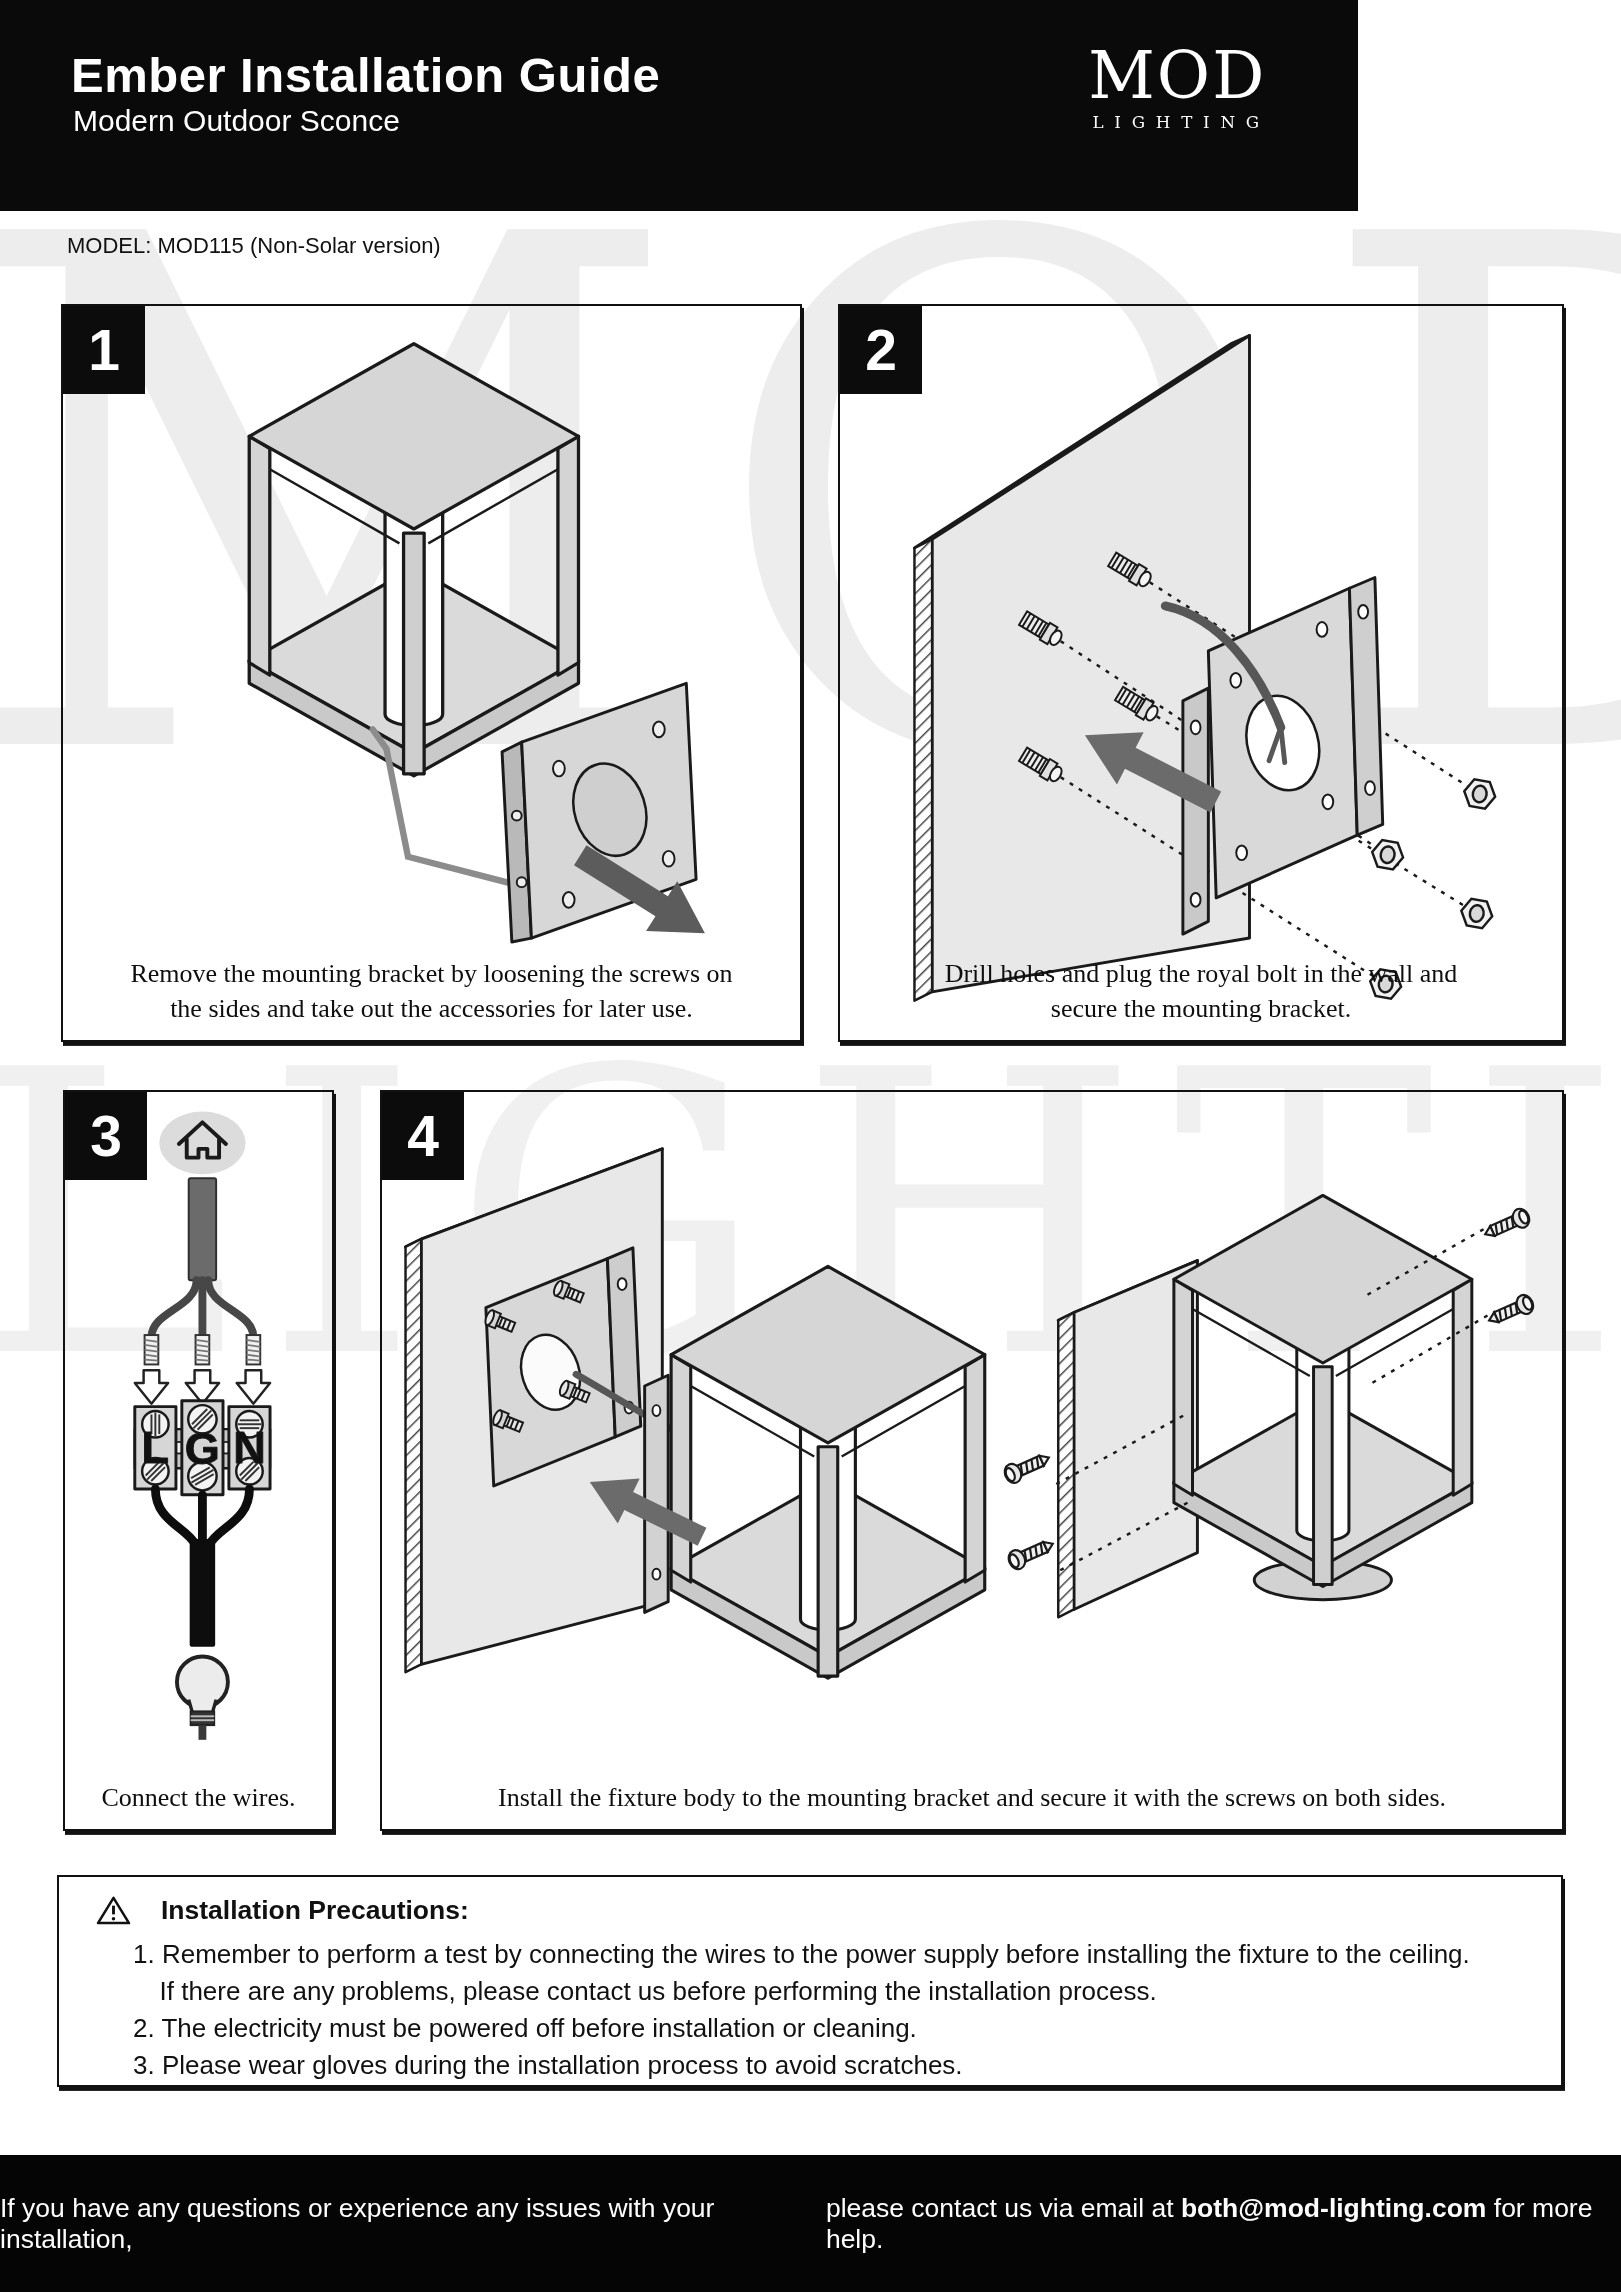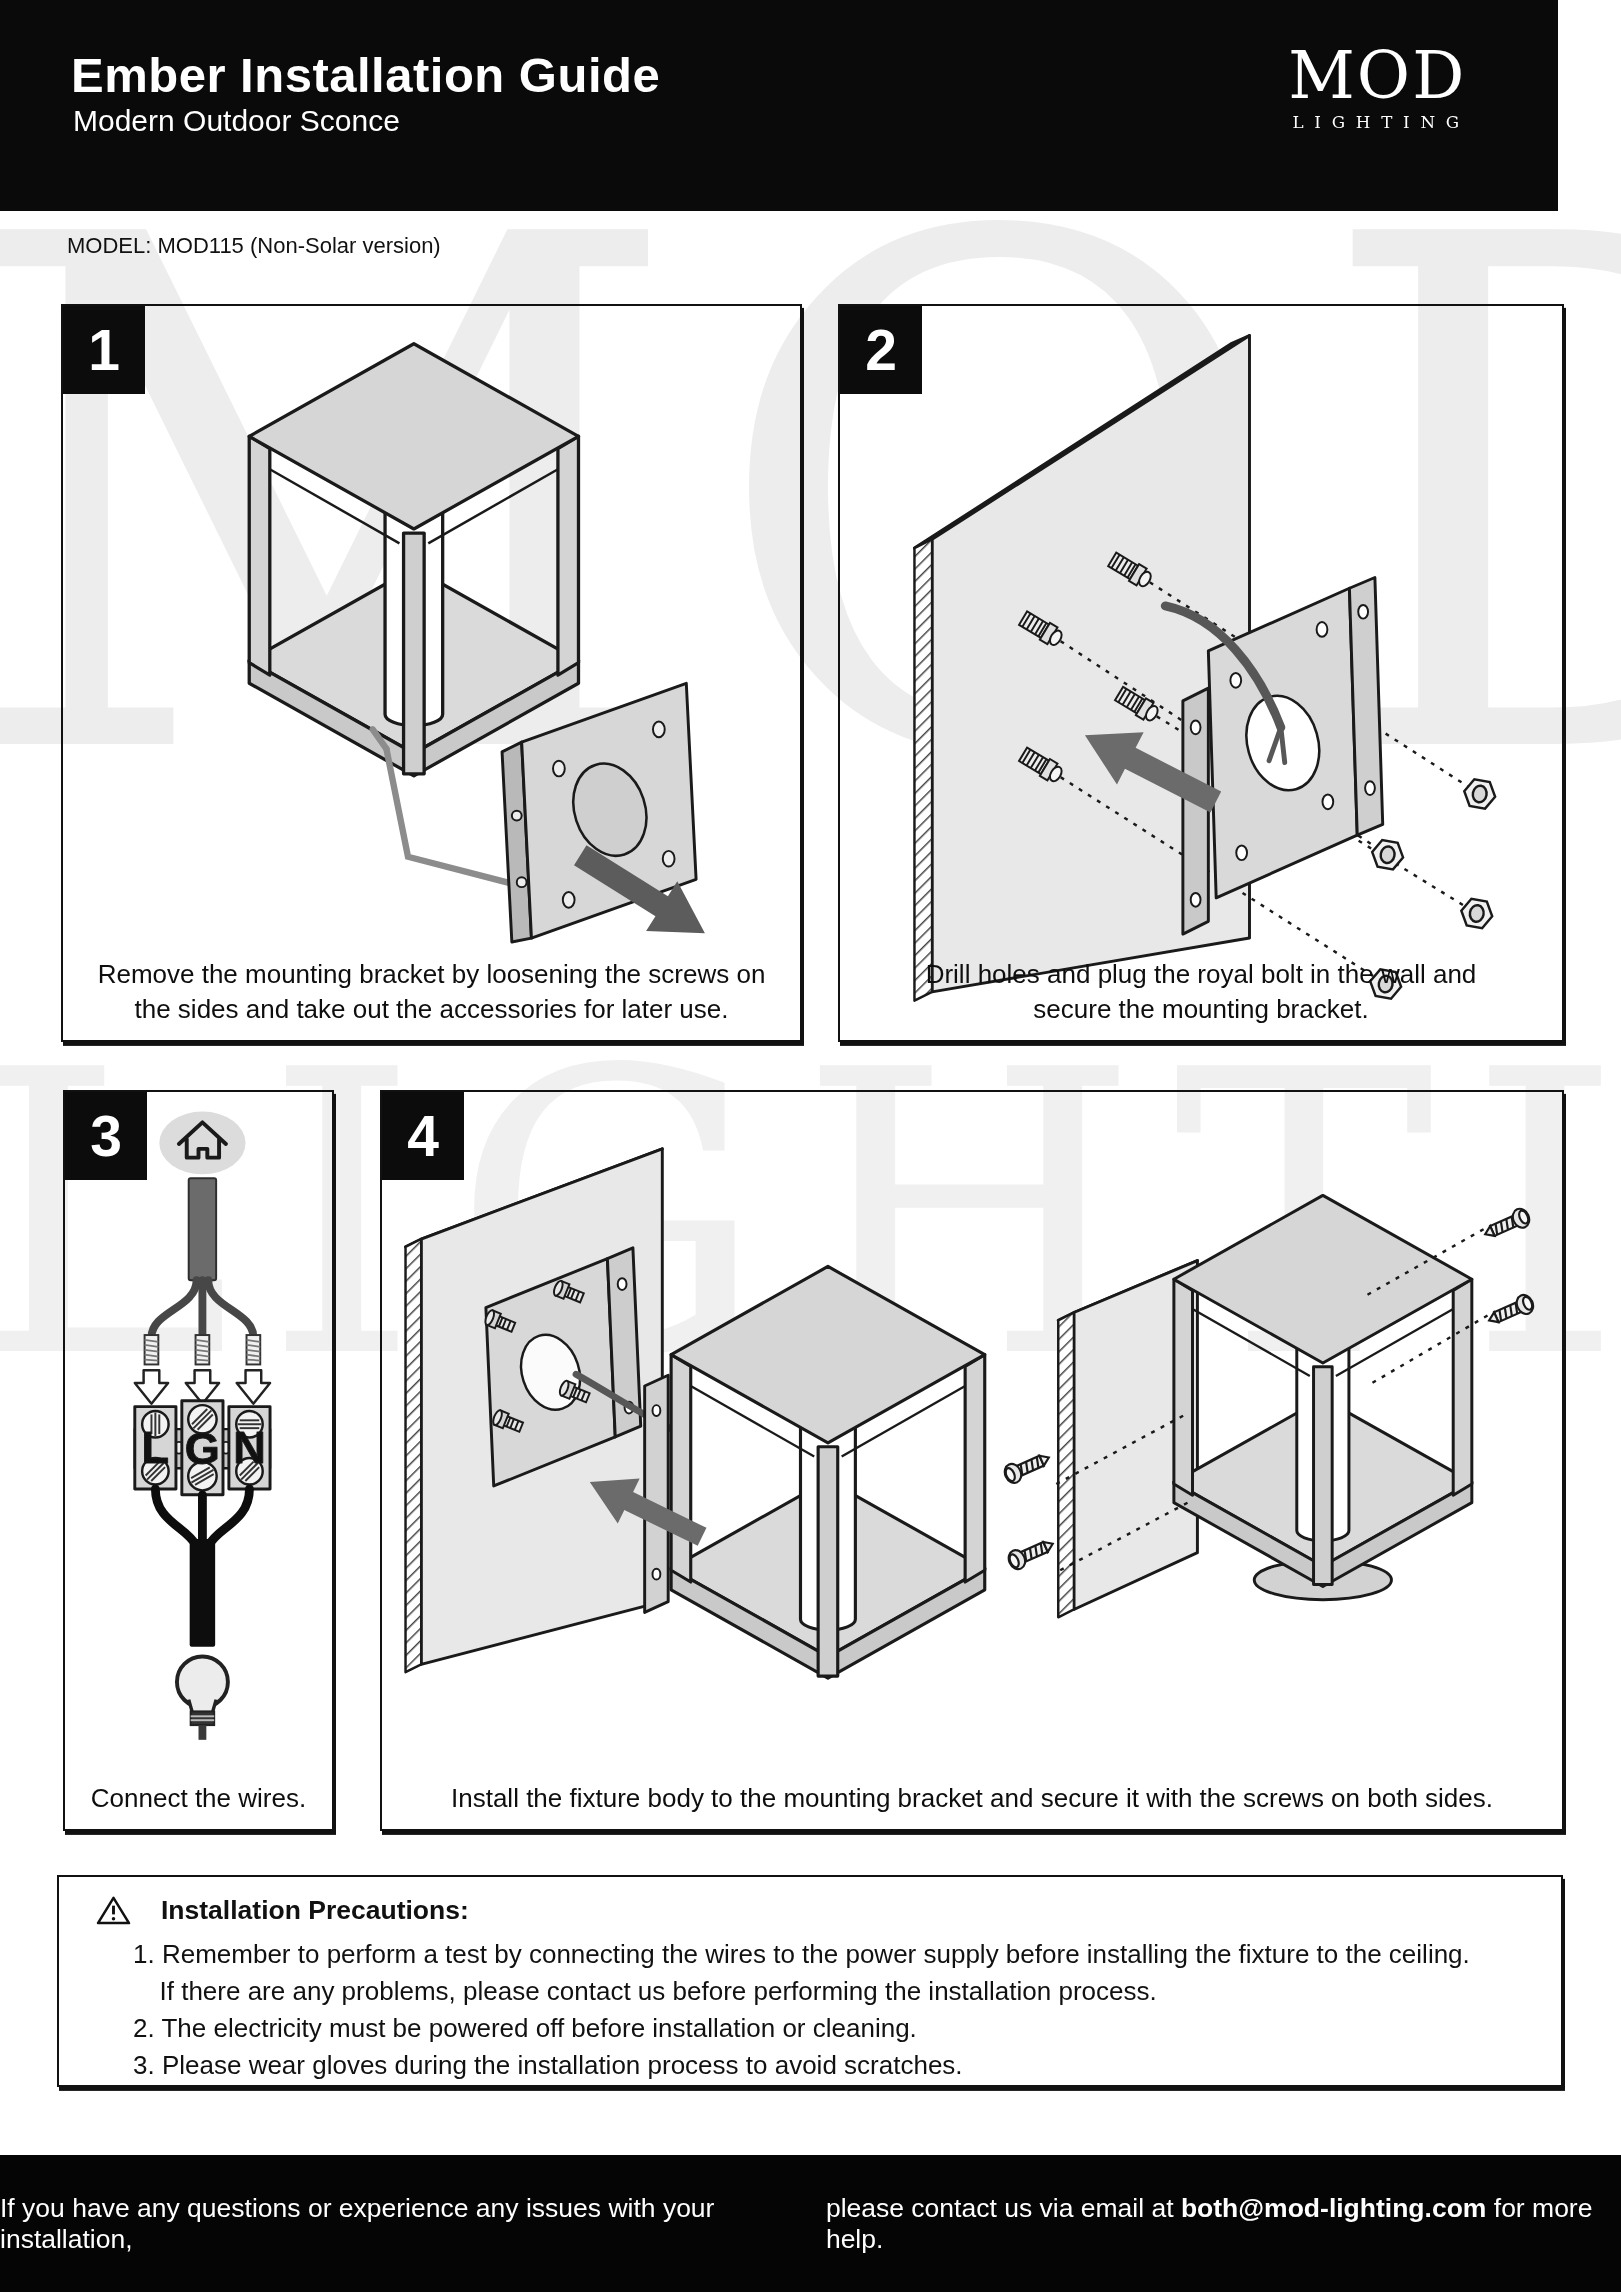--- a/index.html
+++ b/index.html
@@ -5,34 +5,34 @@
   html,body{margin:0;padding:0;background:#ffffff;}
   .page{position:relative;width:1621px;height:2293px;background:#fff;overflow:hidden;
         font-family:"Liberation Sans",sans-serif;color:#111;}
   
   .watermark{position:absolute;inset:0;z-index:0;pointer-events:none;}
   .wm-word{position:absolute;left:-39px;top:147px;font-family:"DejaVu Serif",serif;
            font-size:706px;line-height:1;color:#ededed;letter-spacing:25.5px;}
   .wm-sub{position:absolute;left:-29px;top:1019px;font-family:"DejaVu Serif",serif;
           font-size:392px;line-height:1;color:#f0f0f0;letter-spacing:33px;}
   
-  .hdr{position:absolute;left:0;top:0;width:1558px;height:211px;background:#0a0a0a;z-index:4;}
+  .hdr{position:absolute;left:0;top:0;width:1358px;height:211px;background:#0a0a0a;z-index:4;}
   .hdr-title{position:absolute;left:71px;top:47px;color:#fff;font-size:49px;font-weight:bold;letter-spacing:0.5px;}
   .hdr-sub{position:absolute;left:73px;top:104px;color:#fff;font-size:30px;}
   .logo{position:absolute;right:88px;top:43px;text-align:center;color:#fff;}
   .logo-word{font-family:"DejaVu Serif",serif;font-size:65px;line-height:1;letter-spacing:2px;}
   .logo-sub{font-family:"DejaVu Serif",serif;font-size:16.7px;letter-spacing:10.8px;margin-top:3.9px;margin-left:7.8px;}
   
   .model-line{position:absolute;left:67px;top:233px;font-size:22px;z-index:2;}
   
   .panel{position:absolute;border:2.9px solid #111;box-shadow:2px 3.9px 0 #111;z-index:1;}
   .badge{position:absolute;left:0;top:0;width:82px;height:88px;background:#0c0c0c;color:#fff;
          font-size:57px;font-weight:bold;display:flex;align-items:center;justify-content:center;z-index:3;}
   .caption{position:absolute;left:3%;right:3%;bottom:13.7px;text-align:center;font-size:26px;
-           line-height:1.33;color:#0e0e0e;z-index:2;}
+           line-height:1.33;color:#0e0e0e;z-index:2;font-family:Liberation Serif, serif;}
   .illus{position:absolute;left:0;top:0;z-index:1;}
   #panel1{left:61px;top:304px;width:737px;height:734px;}
   #panel2{left:838px;top:304px;width:722px;height:734px;}
   #panel3{left:63px;top:1090px;width:267px;height:737px;}
   #panel4{left:380px;top:1090px;width:1180px;height:737px;}
   .term{font-family:"Liberation Sans",sans-serif;font-size:46px;font-weight:bold;fill:#111;}
   
   .precautions{position:absolute;left:57px;top:1875px;width:1502px;height:208px;border:2.9px solid #111;
                box-shadow:2px 3.9px 0 #111;background:rgba(255,255,255,0.0);z-index:2;}
   .prec-title-row{position:absolute;left:37px;top:17.6px;display:flex;align-items:center;gap:30px;}

